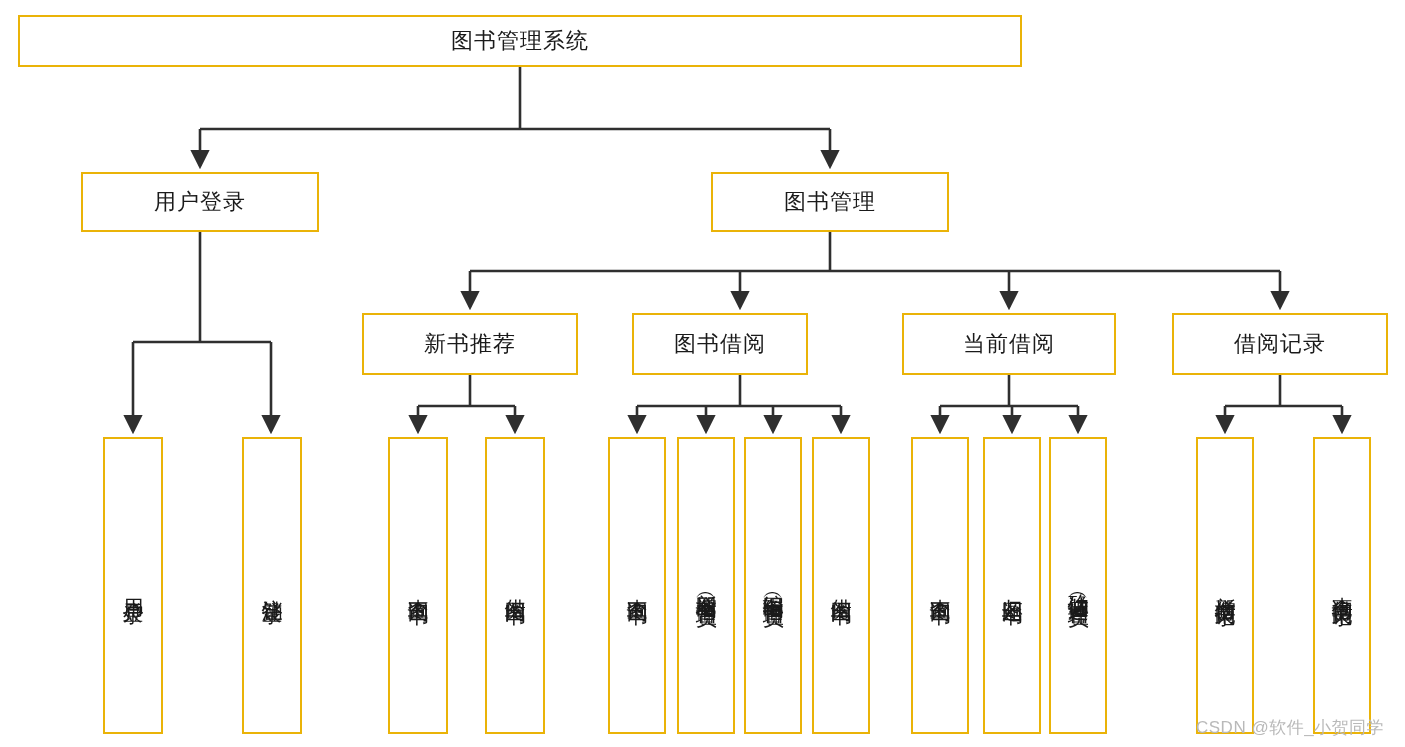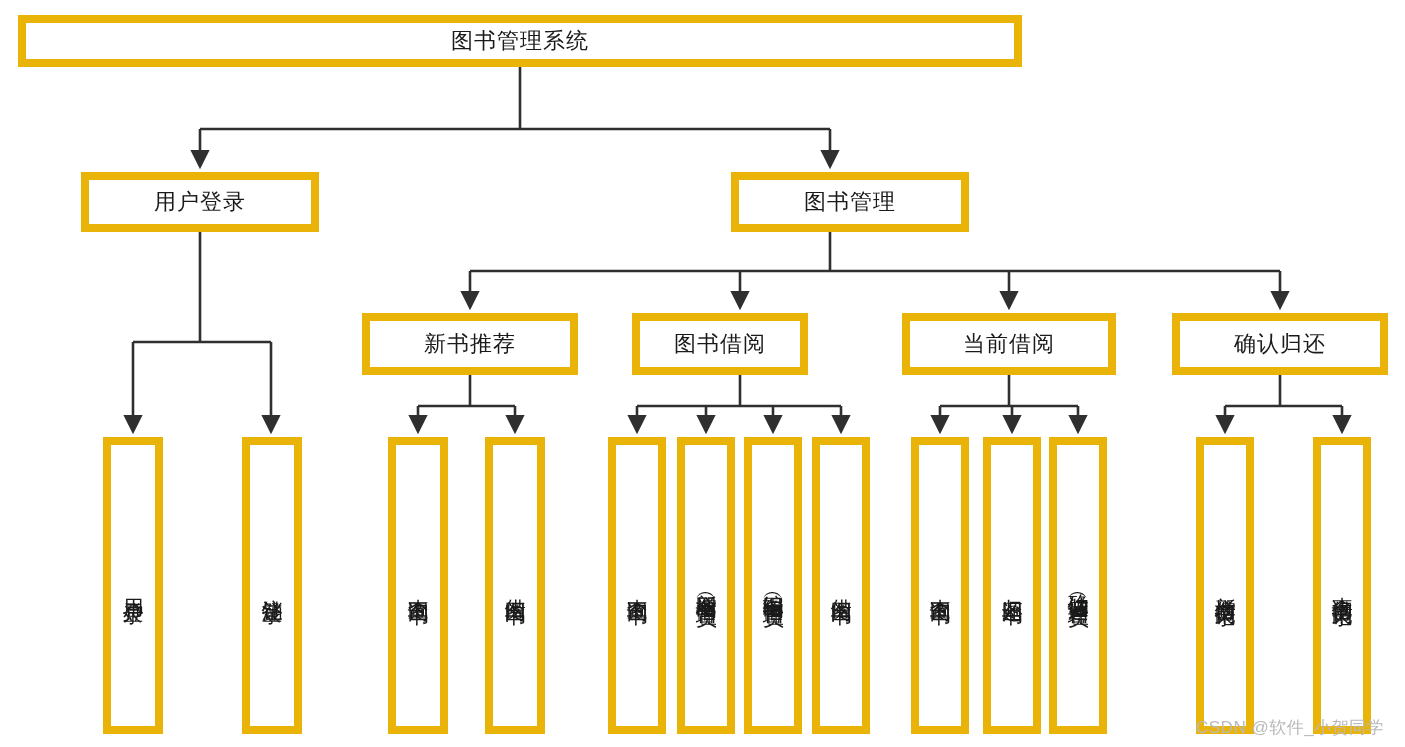--- a/index.html
+++ b/index.html
@@ -22,21 +22,21 @@
     left: 0;
     top: 0;
     width: 1405px;
     height: 747px;
     pointer-events: none;
   }
   .node {
     position: absolute;
     box-sizing: border-box;
     background: #ffffff;
-    border: 8px solid #eab308;
+    border: 2px solid #eab308;
     display: flex;
     align-items: center;
     justify-content: center;
     color: #1a1a1a;
   }
   .node.horiz {
     font-size: 22px;
     letter-spacing: 1px;
   }
   .node.vert {
@@ -117,35 +117,35 @@
     </g>
   </svg>
 
   <div class="node horiz" style="left: 18px; top: 15px; width: 1004px; height: 52px;">
     <span>图书管理系统</span>
   </div>
 
   <div class="node horiz" style="left: 81px; top: 172px; width: 238px; height: 60px;">
     <span>用户登录</span>
   </div>
-  <div class="node horiz" style="left: 711px; top: 172px; width: 238px; height: 60px; margin-left: 20px;">
+  <div class="node horiz" style="left: 711px; top: 172px; width: 238px; height: 60px;">
     <span>图书管理</span>
   </div>
 
   <div class="node horiz" style="left: 362px; top: 313px; width: 216px; height: 62px; text-align: center;">
     <span>新书推荐</span>
   </div>
   <div class="node horiz" style="left: 632px; top: 313px; width: 176px; height: 62px;">
     <span>图书借阅</span>
   </div>
   <div class="node horiz" style="left: 902px; top: 313px; width: 214px; height: 62px;">
     <span>当前借阅</span>
   </div>
   <div class="node horiz" style="left: 1172px; top: 313px; width: 216px; height: 62px;">
-    <span>确认归还</span>
+    <span>借阅记录</span>
   </div>
 
   <div class="node vert" style="left: 103px; top: 437px; width: 60px; height: 297px;">
     <span class="vtext">用户登录</span>
   </div>
   <div class="node vert" style="left: 242px; top: 437px; width: 60px; height: 297px;">
     <span class="vtext">注销登录</span>
   </div>
   <div class="node vert" style="left: 388px; top: 437px; width: 60px; height: 297px;">
     <span class="vtext">查询图书</span>

